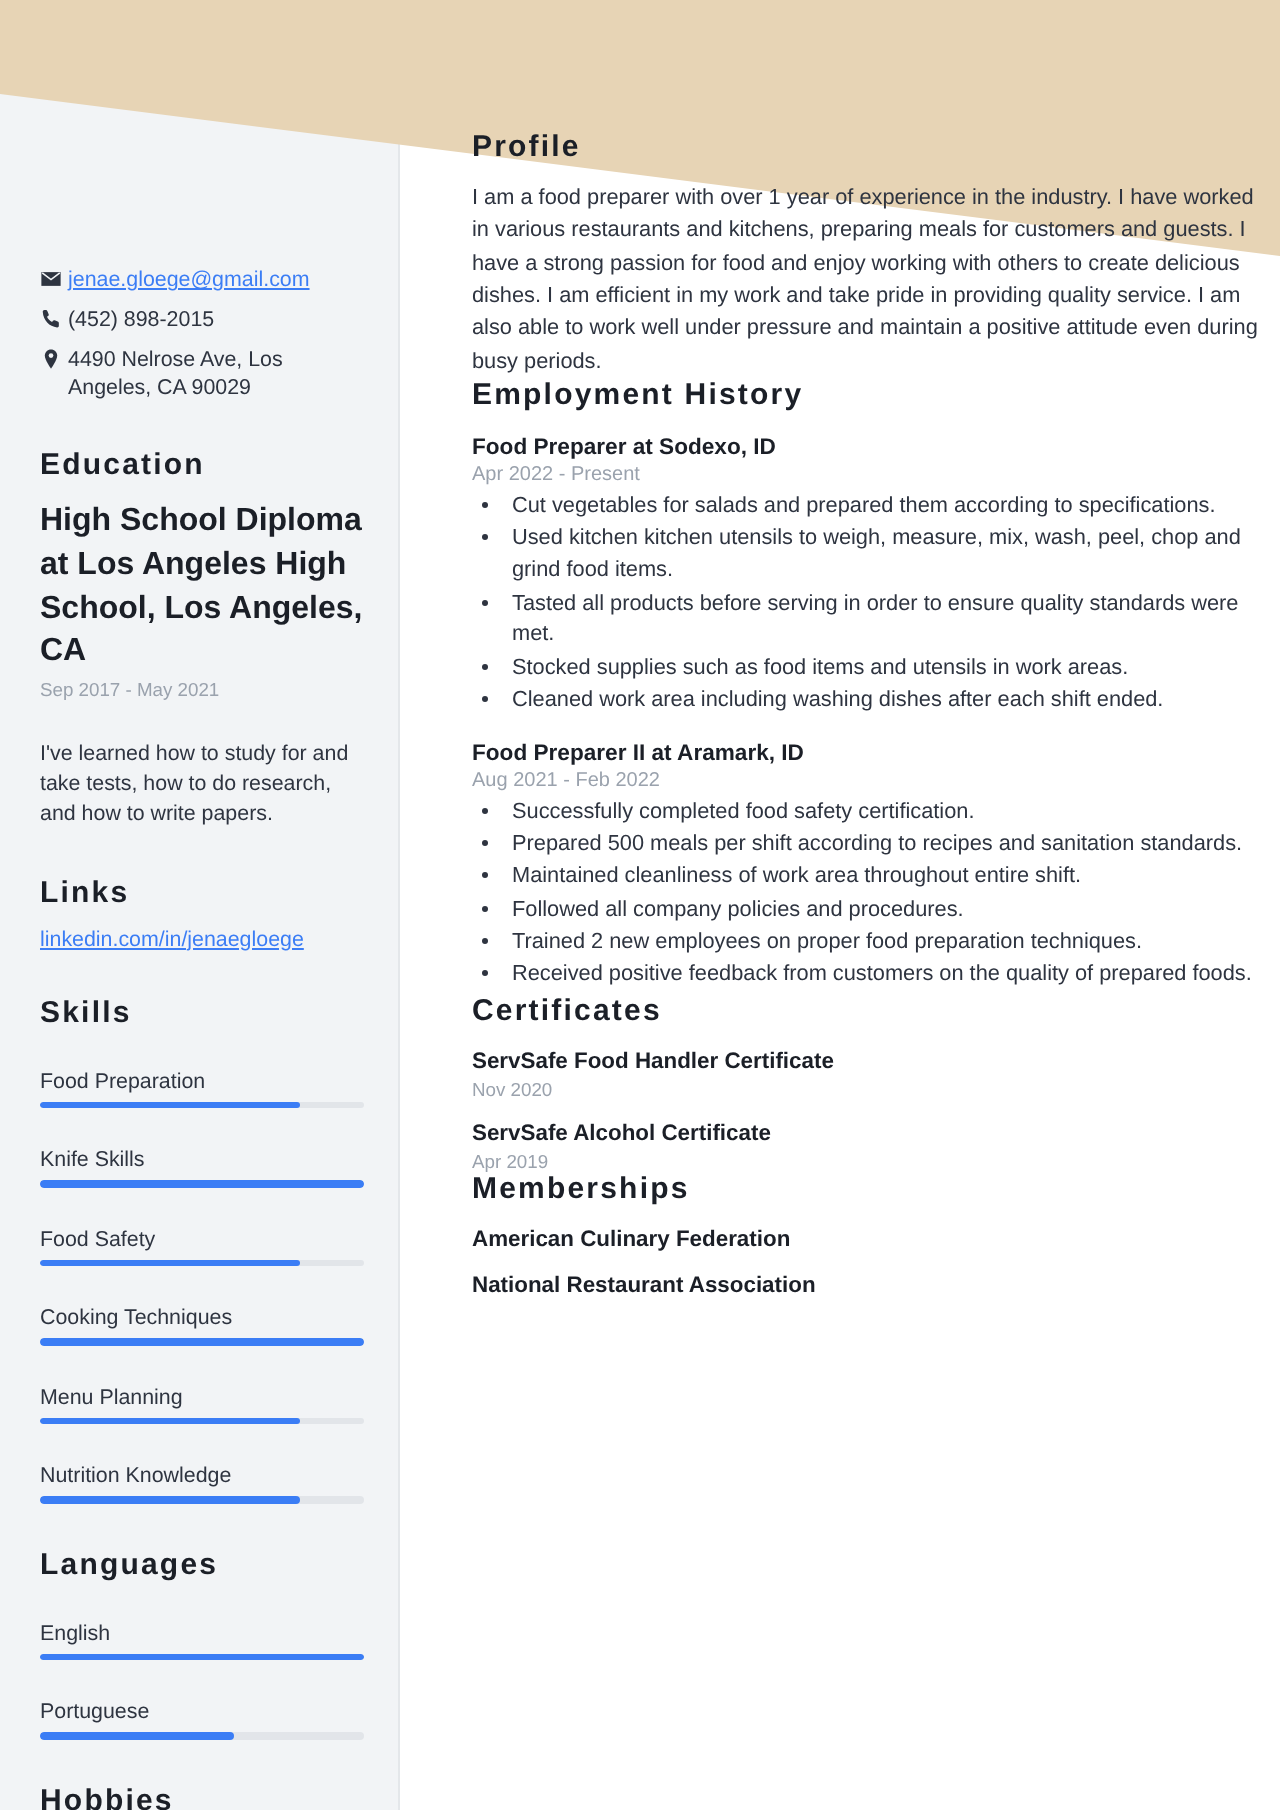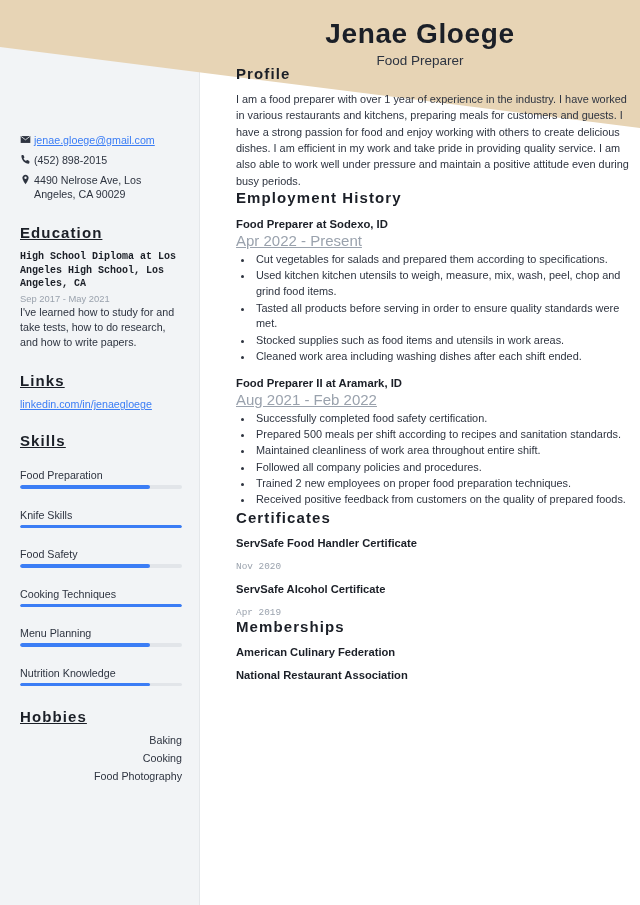--- a/index.html
+++ b/index.html
@@ -88,33 +88,31 @@
     text-decoration: underline;
     word-break: break-all;
   }
 
   .side-h {
     font-size: 15px;
     font-weight: bold;
     letter-spacing: 1.1px;
     color: #1b1f27;
     margin: 22px 0 9px 0;
-    text-decoration: underline;
   }
   .edu-title {
-    font-size: 10px;
+    font-size: 16px;
     font-weight: bold;
     color: #1b1f27;
     line-height: 1.36;
-    font-family: Liberation Mono, monospace;
   }
   .edu-date {
     font-size: 9.4px;
     color: #9aa2ad;
-    margin: 2px 0 1px 0;
+    margin: 2px 0 20px 0;
   }
   .edu-desc {
     font-size: 10.7px;
     color: #2e3440;
     line-height: 1.42;
   }
 
   .bar-label {
     font-size: 10.7px;
     color: #2e3440;
@@ -164,24 +162,23 @@
     color: #2e3440;
     line-height: 1.5;
   }
   .job-title-line {
     font-size: 11.3px;
     font-weight: bold;
     color: #1b1f27;
     margin-top: 12px;
   }
   .job-date {
-    font-size: 15px;
+    font-size: 10px;
     color: #9aa2ad;
     margin: 2px 0 3px 0;
-    text-decoration: underline;
   }
   ul.duties {
     margin: 0;
     padding-left: 18px;
   }
   ul.duties li {
     font-size: 10.9px;
     color: #2e3440;
     line-height: 1.45;
     margin-bottom: 0.5px;
@@ -189,43 +186,38 @@
   }
   .cert-title {
     font-size: 11.2px;
     font-weight: bold;
     color: #1b1f27;
     margin-top: 11px;
   }
   .cert-date {
     font-size: 9.4px;
     color: #9aa2ad;
-    margin-top: 12px;
-    font-family: Liberation Mono, monospace;
+    margin-top: 2px;
   }
   .mem-item {
     font-size: 11.2px;
     font-weight: bold;
     color: #1b1f27;
     margin-top: 11px;
   }
 </style>
 </head>
 <body>
 
 <div id="page">
 
   <div id="sidebar"></div>
 
   <div id="header-band"></div>
 
-  <div id="header-text">
-    <div id="name">Jenae Gloege</div>
-    <div id="job-title">Food Preparer</div>
-  </div>
 
   <div id="side-content">
 
     <div>
       <div class="contact-row">
         <span class="contact-ico">
           <svg width="11" height="11" viewBox="0 0 16 16" fill="#2e3440">
             <path d="M1 3h14v10H1z" fill="#2e3440"></path>
             <path d="M1.6 3.6L8 8.4l6.4-4.8" stroke="#f2f4f6" stroke-width="1.2" fill="none"></path>
           </svg>
@@ -302,20 +294,37 @@
           </div>
           <div class="bar-item">
             <div class="bar-label">Nutrition Knowledge</div>
             <div class="bar-track">
               <div class="bar-fill" style="width: 80%;"></div>
             </div>
           </div>
         </div>
     </div>
 
+    <div>
+      <div class="side-h">Languages</div>
+      <div id="languages-list">
+          <div class="bar-item">
+            <div class="bar-label">English</div>
+            <div class="bar-track">
+              <div class="bar-fill" style="width: 100%;"></div>
+            </div>
+          </div>
+          <div class="bar-item">
+            <div class="bar-label">Portuguese</div>
+            <div class="bar-track">
+              <div class="bar-fill" style="width: 60%;"></div>
+            </div>
+          </div>
+        </div>
+    </div>
 
     <div>
       <div class="side-h">Hobbies</div>
       <div id="hobbies-list">
           <div class="hobby-item">Baking</div>
           <div class="hobby-item">Cooking</div>
           <div class="hobby-item">Food Photography</div>
         </div>
     </div>
 

